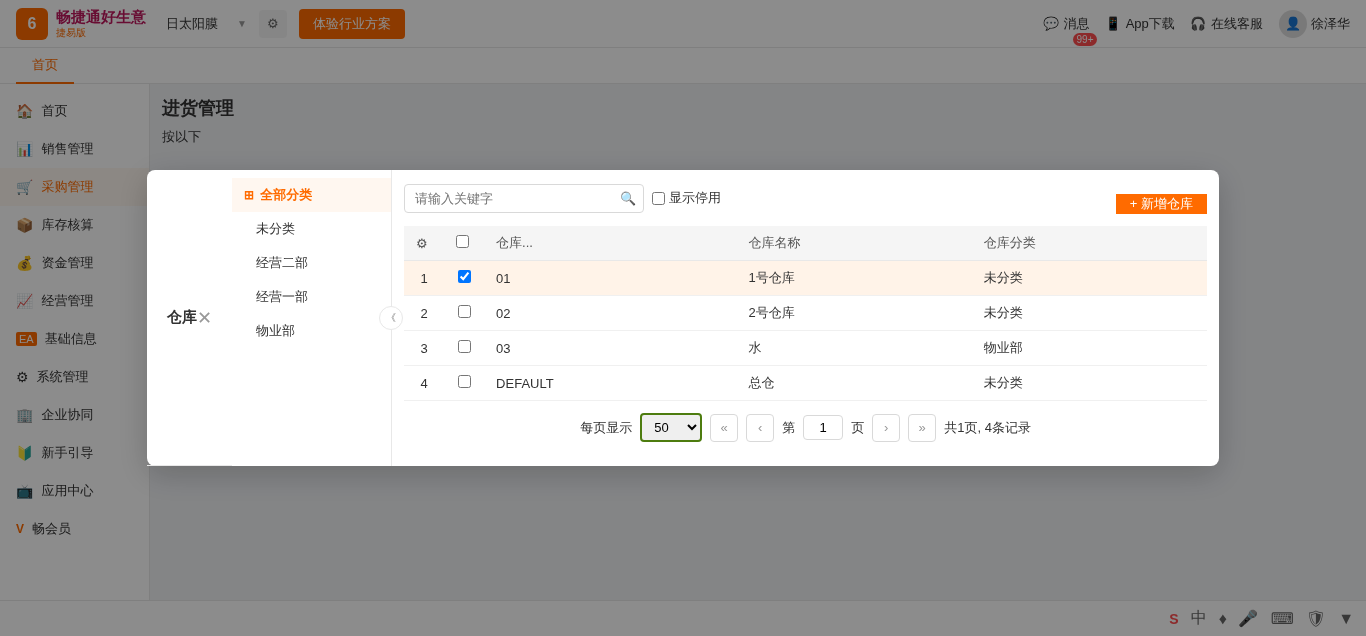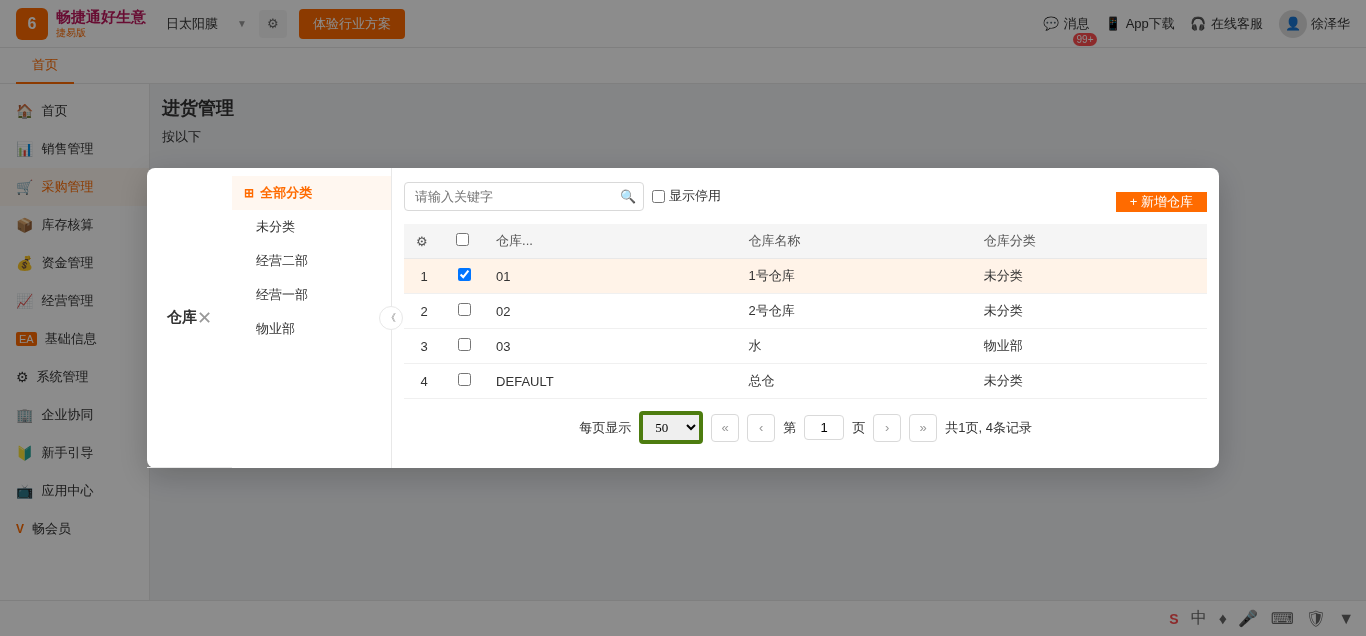--- a/index.html
+++ b/index.html
@@ -219,22 +219,22 @@
 
     .th-center { text-align: center; }
     .td-center { text-align: center; }
 
     
     .pagination {
       display: flex; align-items: center; justify-content: center;
       padding: 12px 0; gap: 8px; font-size: 13px; color: #333;
     }
     .page-select {
-      border: 4px solid #4d7c0f; border-radius: 4px;
-      padding: 4px 8px; font-size: 13px; cursor: pointer; font-family: Liberation Serif, serif;
+      border: 2px solid #4d7c0f; border-radius: 4px;
+      padding: 4px 8px; font-size: 13px; cursor: pointer;
     }
     .page-btn {
       width: 28px; height: 28px;
       border: 1px solid #d9d9d9; border-radius: 4px;
       display: flex; align-items: center; justify-content: center;
       cursor: pointer; color: #999; background: #fff;
     }
     .page-input {
       width: 40px; text-align: center;
       border: 1px solid #d9d9d9; border-radius: 4px;

